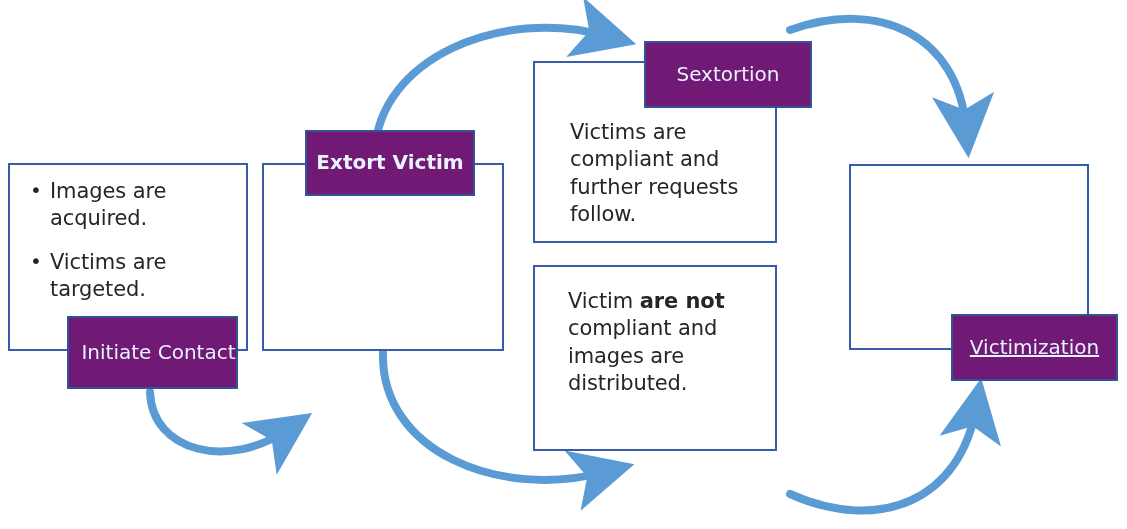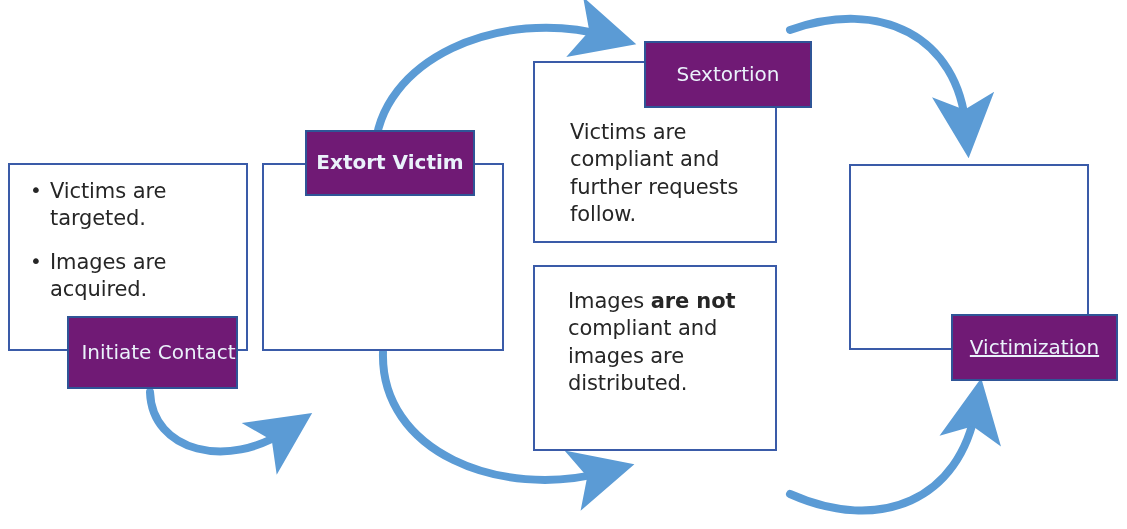--- a/index.html
+++ b/index.html
@@ -95,42 +95,42 @@
 
     <path d="M 790,30 C 880,-2 958,36 966,128" fill="none" stroke="#5B9BD5" stroke-width="8" stroke-linecap="round" marker-end="url(#ah)"></path>
 
     <path d="M 790,494 C 880,534 960,500 976,408" fill="none" stroke="#5B9BD5" stroke-width="8" stroke-linecap="round" marker-end="url(#ah)"></path>
   </svg>
 
   <div class="stage-box" style="left:8px; top:163px; width:240px; height:188px;"></div>
 
   <div class="stage-body" style="left:22px; top:178px; width:218px;">
     <ul class="bullet-list">
+      <li>Images are acquired.</li>
       <li>Victims are targeted.</li>
-      <li>Images are acquired.</li>
     </ul>
   </div>
 
   <div class="label-box" style="left:67px; top:316px; width:171px; height:73px;padding-left:12px;">Initiate Contact</div>
 
   <div class="stage-box" style="left:262px; top:163px; width:242px; height:188px;"></div>
 
 
   <div class="label-box" style="left:305px; top:130px; width:170px; height:66px;font-weight:bold;">Extort Victim</div>
 
   <div class="stage-box" style="left:533px; top:61px; width:244px; height:182px;"></div>
 
   <div class="stage-body" style="left:562px; top:119px; width:212px;margin-left:8px;">Victims are compliant and further requests follow.</div>
 
   <div class="label-box" style="left:644px; top:41px; width:168px; height:67px;">Sextortion</div>
 
   <div class="stage-box" style="left:533px; top:265px; width:244px; height:186px;"></div>
 
   <div class="stage-body" style="left:568px; top:288px; width:214px;">
-    <span>Images </span><b>are not</b><span> compliant and images are distributed.</span>
+    <span>Victim </span><b>are not</b><span> compliant and images are distributed.</span>
   </div>
 
 
   <div class="stage-box" style="left:849px; top:164px; width:240px; height:186px;"></div>
 
 
   <div class="label-box" style="left:951px; top:314px; width:167px; height:67px;text-decoration:underline;">Victimization</div>
 
 </div>
 

